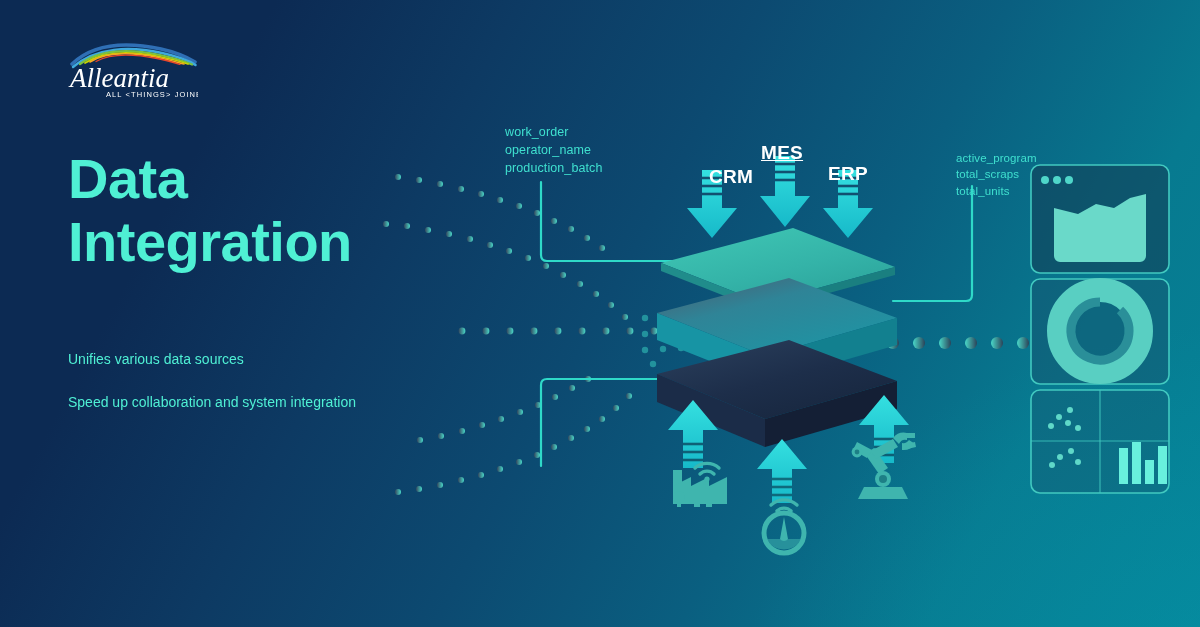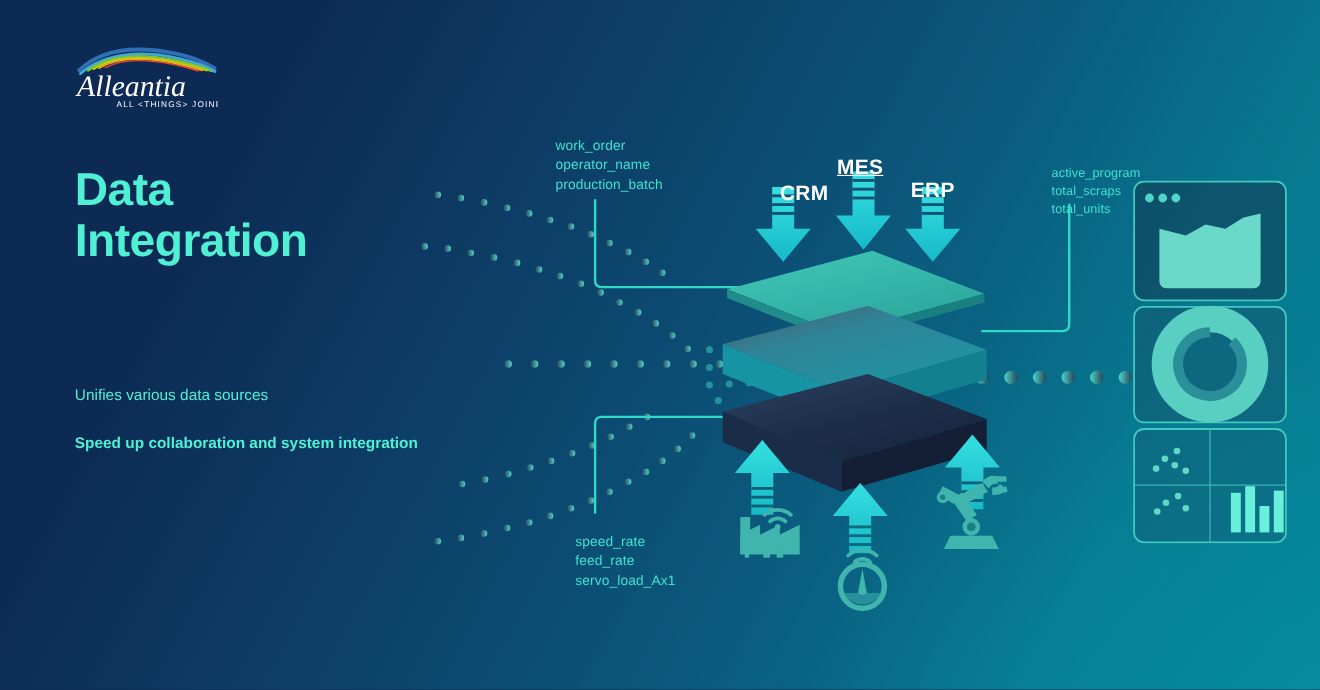--- a/index.html
+++ b/index.html
@@ -38,41 +38,41 @@
 
   
   #logo { left: 68px; top: 38px; width: 130px; height: 62px; z-index: 30; }
   #logo svg { display:block; width:130px; height:62px; }
 
   
   #headline {
     left: 68px; top: 148px;
     z-index: 25;
     color: #4ff0d4;
-    font-size: 42px;
+    font-size: 56px;
     font-weight: 700;
     line-height: 1.12;
     letter-spacing: -0.5px;
     white-space: pre-line;
   }
 
   
   #bullets {
     left: 68px; top: 350px;
     width: 420px;
     z-index: 25;
   }
   .bullet {
     color: #4ff0d4;
     font-size: 14px;
     font-weight: 400;
     line-height: 1.42;
     margin-bottom: 23px;
   }
-  .bullet:last-child { margin-bottom: 0; font-weight: bold; }
+  .bullet:last-child { margin-bottom: 0; }
 
   
   .tags {
     position: absolute;
     z-index: 26;
     color: #3fe0cf;
     font-size: 12.5px;
     line-height: 1.42;
     letter-spacing: .1px;
     white-space: pre-line;
@@ -350,23 +350,20 @@
   <div class="layer" style="left:828px; top:163px; z-index:27;">
     <span style="color:#ffffff; font-size:19px; font-weight:700; letter-spacing:.3px;">ERP</span>
   </div>
 
   <div class="tags" id="tags-top-left">work_order
 operator_name
 production_batch</div>
   <div class="tags" id="tags-top-right">active_program
 total_scraps
 total_units</div>
-  <div class="tags" id="tags-bottom">speed_rate
-feed_rate
-servo_load_Ax1</div>
 
   <div class="layer" id="panel">
     <svg width="140" height="330" viewBox="0 0 140 330" xmlns="http://www.w3.org/2000/svg">
 
       <g>
         <rect x="1" y="1" width="138" height="108" rx="9" fill="#123a52" fill-opacity="0.55" stroke="#41c9c0" stroke-width="1.6"></rect>
         <g fill="#4fd6c9">
           <circle cx="15" cy="16" r="4"></circle>
             <circle cx="27" cy="16" r="4"></circle>
             <circle cx="39" cy="16" r="4"></circle>

